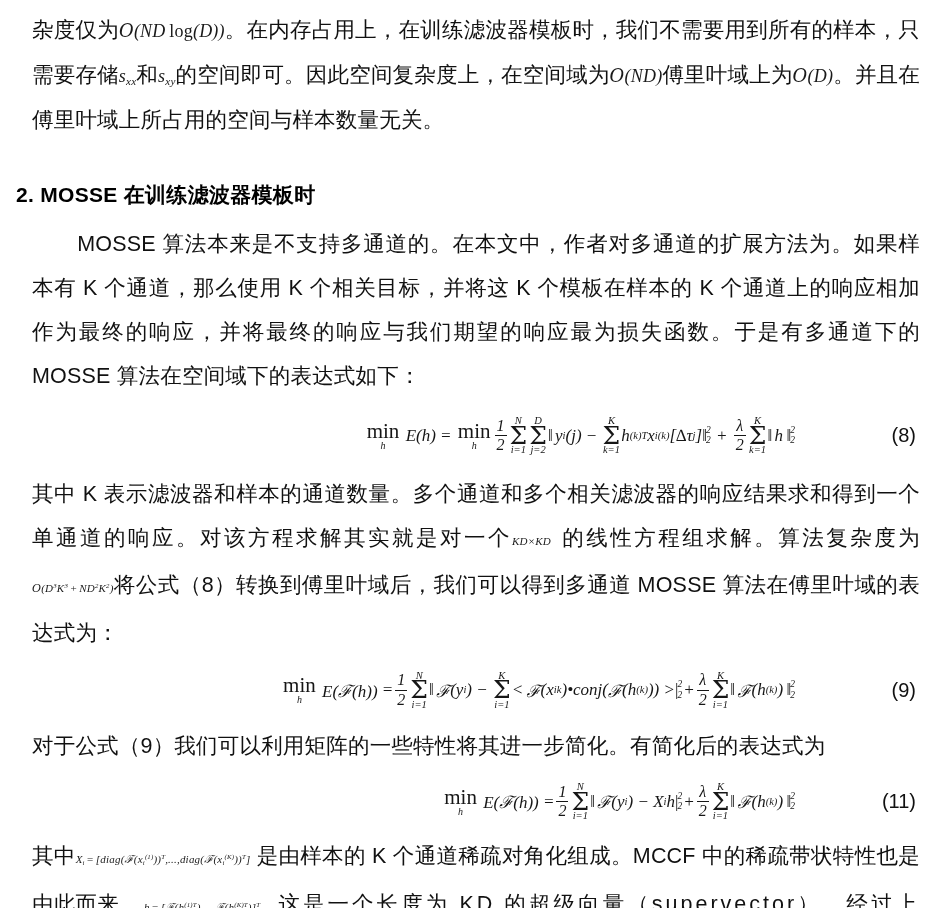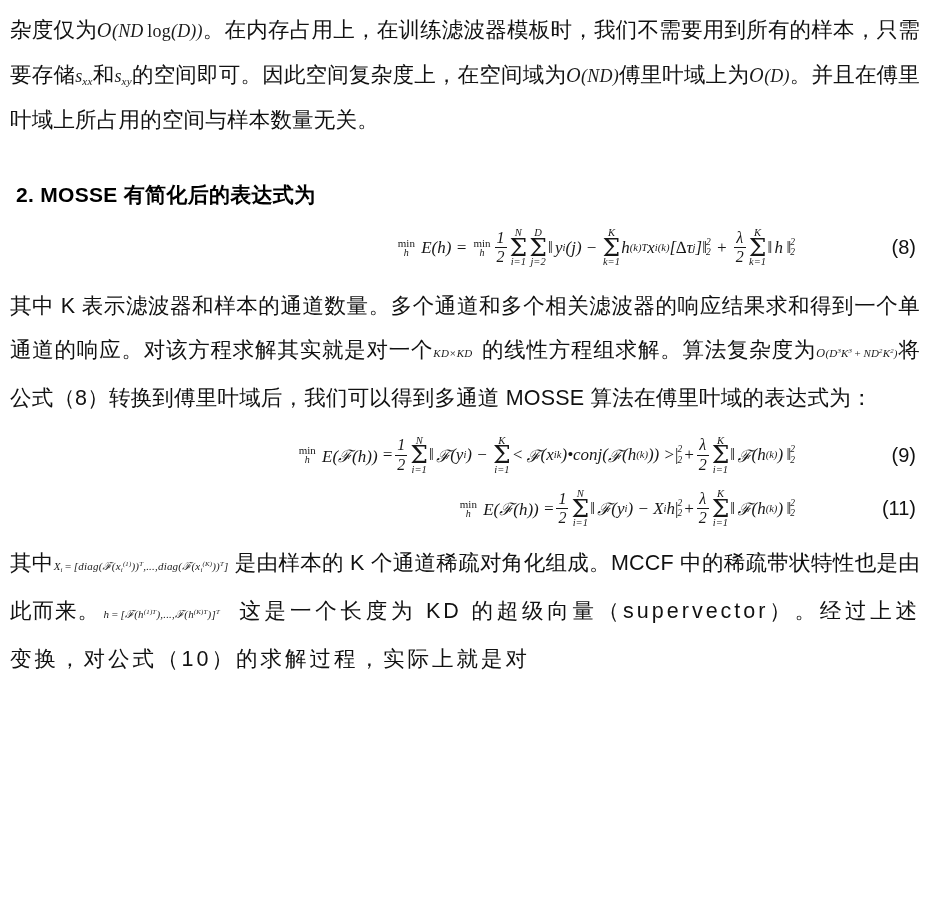--- a/index.html
+++ b/index.html
@@ -24,21 +24,21 @@
   }
   .body-text {
     font-size: 21.5px;
     line-height: 44px;
     letter-spacing: 0.2px;
     text-align: justify;
     text-justify: inter-ideograph;
     color: #111111;
     margin: 0;
   }
-  .para-block { padding: 0 14px 0 10px; }
+  .para-block { padding: 0 14px 0 32px; }
 
   .p1 { margin-top: 8px; }
 
   .heading {
     font-size: 21px;
     font-weight: bold;
     line-height: 30px;
     margin: 0;
     padding: 0 14px 0 16px;
     color: #000000;
@@ -103,21 +103,21 @@
   
   .minop {
     display: inline-flex;
     flex-direction: column;
     align-items: center;
     justify-content: center;
     vertical-align: middle;
     line-height: 1;
     margin: 0 2px;
   }
-  .minop .top { font-style: normal; font-size: 11px; }
+  .minop .top { font-style: normal; font-size: 21px; }
   .minop .bot { font-style: italic; font-size: 10px; margin-top: -1px; }
 
   
   .sum {
     display: inline-flex;
     flex-direction: column;
     align-items: center;
     justify-content: center;
     vertical-align: middle;
     line-height: 1;
@@ -174,23 +174,24 @@
 <body>
 
 <div class="page">
 
   <p class="body-text para-block p1">
     <span>杂度仅为</span><span class="mth inline-math nowrap"><span class="cal">O</span>(<i>ND</i> <span class="up">log</span>(<i>D</i>))</span><span>。在内存占用上，在训练滤波器模板时，我们不需要用到所有的样本，只需要存储</span><span class="mth inline-math nowrap">s<sub class="m">xx</sub></span><span>和</span><span class="mth inline-math nowrap">s<sub class="m">xy</sub></span><span>的空间即可。因此空间复杂度上，在空间域为</span><span class="mth inline-math nowrap"><span class="cal">O</span>(<i>ND</i>)</span><span>傅里叶域上为</span><span class="mth inline-math nowrap"><span class="cal">O</span>(<i>D</i>)</span><span>。并且在傅里叶域上所占用的空间与样本数量无关。</span>
   </p>
 
   <h2 class="heading h-gap-top h-gap-bottom">
     <span>2.</span>
-    <span>MOSSE 有简化后的表达式为</span>
+    <span>MOSSE 在训练滤波器模板时</span>
   </h2>
 
+  <p class="body-text para-block indent">MOSSE 算法本来是不支持多通道的。在本文中，作者对多通道的扩展方法为。如果样本有 K 个通道，那么使用 K 个相关目标，并将这 K 个模板在样本的 K 个通道上的响应相加作为最终的响应，并将最终的响应与我们期望的响应最为损失函数。于是有多通道下的 MOSSE 算法在空间域下的表达式如下：</p>
 
   <div class="eq-row eq-gap-a">
     <span class="eq-body">
       <span class="minop">
           <span class="top">min</span>
           <span class="bot">h</span>
         </span>
       <span>&nbsp;E(h)&nbsp;</span><span class="up">=</span>&nbsp;
       <span class="minop">
           <span class="top">min</span>
@@ -279,20 +280,21 @@
           <span class="lim b">i=1</span>
         </span>
       <span class="nrm">‖</span> <span class="cal">ℱ</span>(h<sup class="m">(k)</sup>) <span class="nrm">‖</span><span class="subsup">
           <span class="s-top">2</span>
           <span>2</span>
         </span>
     </span>
     <span class="eq-num">(9)</span>
   </div>
 
+  <p class="body-text para-block">对于公式（9）我们可以利用矩阵的一些特性将其进一步简化。有简化后的表达式为</p>
 
   <div class="eq-row eq-gap-c">
     <span class="eq-body">
       <span class="minop">
           <span class="top">min</span>
           <span class="bot">h</span>
         </span>
       <span>&nbsp;E(<span class="cal">ℱ</span>(h))&nbsp;</span><span class="up">=</span>
       <span class="frac">
           <span class="num up">1</span>

